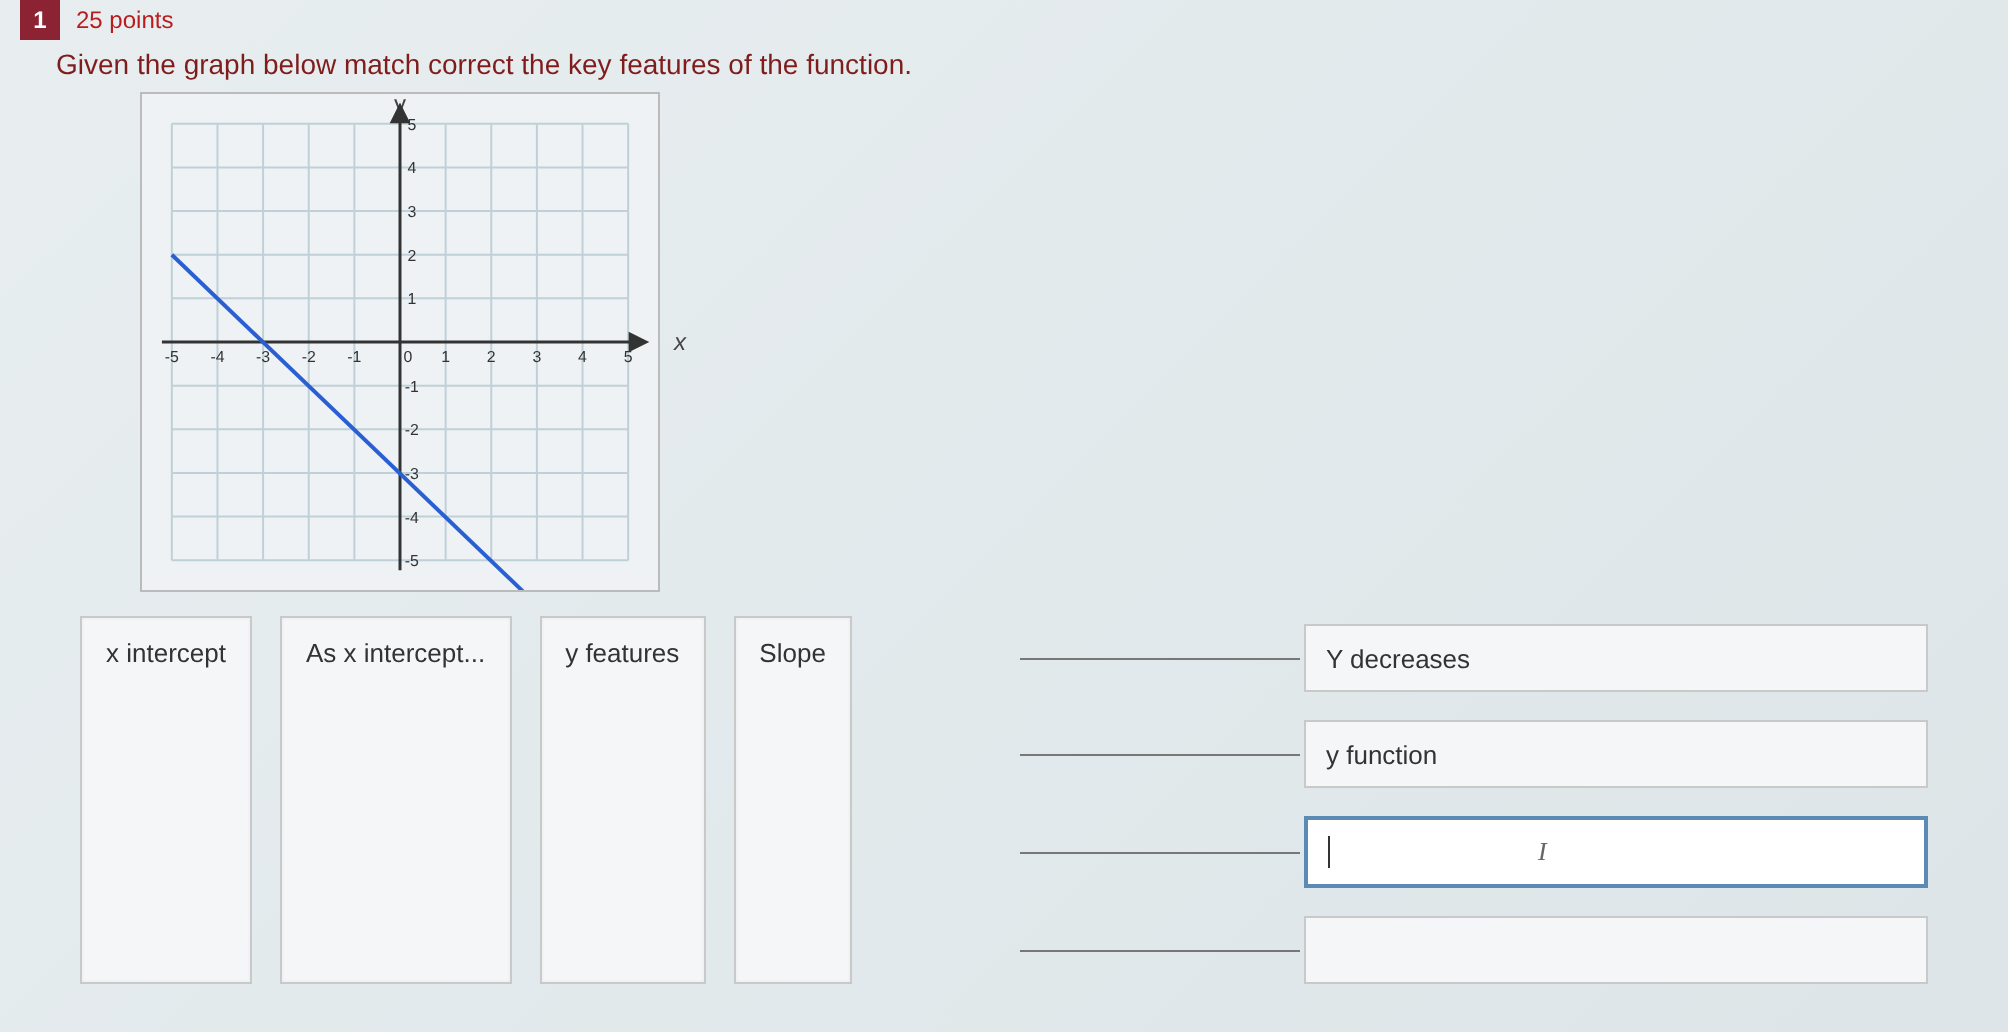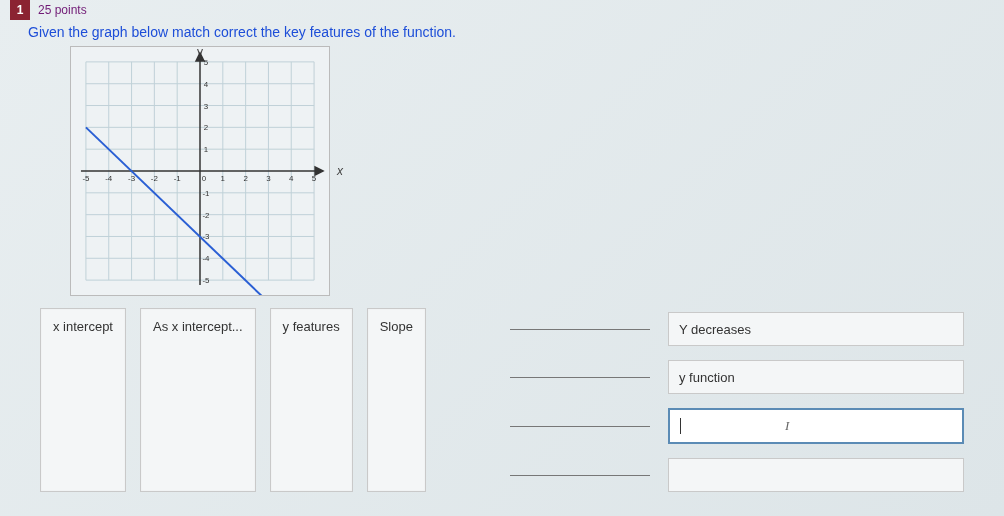--- a/index.html
+++ b/index.html
@@ -13,22 +13,22 @@
   padding: 0 10px;
 }
 .header-row { display: flex; align-items: center; gap: 8px; margin-bottom: 4px; }
 .q-num {
   background: #8b2332;
   color: #fff;
   width: 20px; height: 20px;
   display: flex; align-items: center; justify-content: center;
   font-size: 12px; font-weight: bold;
 }
-.points { font-size: 12px; color: #701a75; }
-.prompt { font-size: 14px; color: #1d4ed8; margin: 4px 0 6px 18px; }
+.points { font-size: 12px; color: #b91c1c; }
+.prompt { font-size: 14px; color: #7f1d1d; margin: 4px 0 6px 18px; }
 .graph-wrap { margin-left: 60px; margin-bottom: 12px; }
 .graph {
   width: 260px; height: 250px;
   background: #eef2f4;
   border: 1px solid #bbb;
   position: relative;
 }
 .axis-label-y { position: absolute; top: -2px; left: 50%; transform: translateX(-50%); font-size: 12px; color: #444; }
 .axis-label-x { position: absolute; right: -14px; top: 50%; transform: translateY(-50%); font-size: 12px; font-style: italic; color: #444; }
 .grid-svg { position: absolute; inset: 0; width: 100%; height: 100%; }
@@ -40,21 +40,21 @@
 .left-col { flex: 0 0 430px; display: flex; flex-direction: row; gap: 14px; }
 .right-col { flex: 1; display: flex; flex-direction: column; gap: 14px; padding-top: 4px; }
 .left-item {
   background: #f4f6f7;
   border: 1px solid #c9c9c9;
   padding: 10px 12px;
   font-size: 13px;
   color: #333;
   box-shadow: inset 0 0 2px rgba(0,0,0,0.05);
 }
-.right-row { display: flex; align-items: center; gap: 18px; }
+.right-row { display: flex; align-items: center; gap: 2px; }
 .connector {
   width: 140px; height: 1px;
   border-bottom: 1px solid #777;
 }
 .right-item {
   flex: 1;
   background: #f4f6f7;
   border: 1px solid #c9c9c9;
   padding: 8px 10px;
   font-size: 13px;

